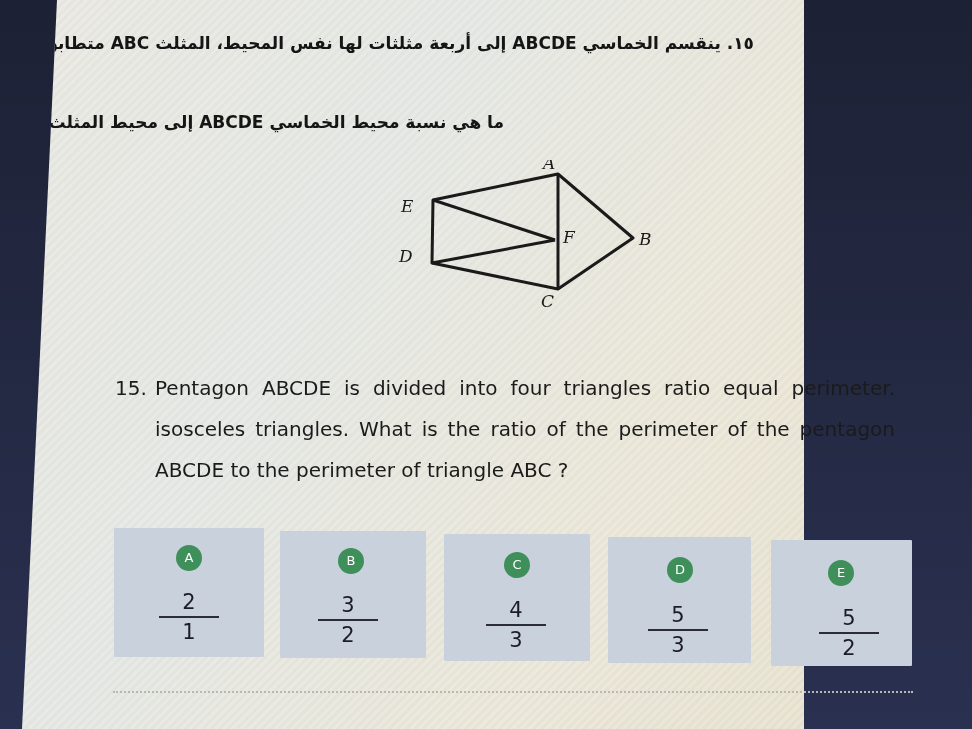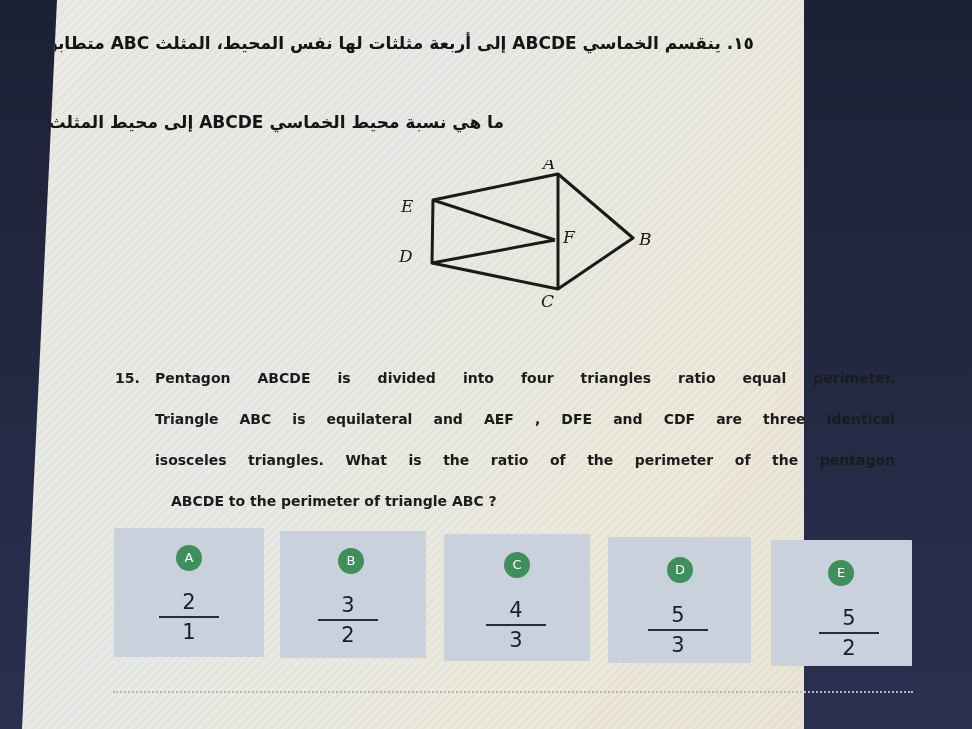--- a/index.html
+++ b/index.html
@@ -24,26 +24,26 @@
     font-family:"DejaVu Sans", sans-serif; font-weight:bold; font-size:17px; color:#151515;
     white-space:nowrap;
   }
   .ar1 { top:33px; }
   .ar2 { top:70px; right:58px; }
   .ar3 { top:112px; right:300px; }
 
   .figure { position:absolute; left:385px; top:160px; width:290px; height:150px; }
 
   .english {
-    position:absolute; left:155px; top:358px; width:740px;
-    font-family:"DejaVu Sans", sans-serif; font-weight:bold; font-size:14px; color:#1b1b1b;
+    position:absolute; left:155px; top:368px; width:740px;
+    font-family:"DejaVu Sans", sans-serif; font-weight:normal; font-size:20px; color:#1b1b1b;
     line-height:41px;
   }
   .english .line { display:block; white-space:nowrap; text-align:justify; text-align-last:justify; }
-  .english .line.last { text-align-last:left;margin-left:16px; }
+  .english .line.last { text-align-last:left; }
   .qnum { position:absolute; left:-40px; top:0; }
 
   .choice {
     position:absolute; background:#c9d2dc; border-radius:1px;
   }
   .choice .badge {
     position:absolute; width:26px; height:26px; border-radius:50%;
     background:#3f8f5a; color:#fff; font-size:13px; text-align:center; line-height:26px;
     font-family:"DejaVu Sans", sans-serif;
   }
@@ -79,21 +79,20 @@
       <text x="156" y="147">C</text>
       <text x="14" y="102">D</text>
       <text x="16" y="52">E</text>
       <text x="178" y="83">F</text>
     </g>
   </svg>
 
   <div class="english">
     <span class="qnum">15.</span>
     <span class="line">Pentagon ABCDE is divided into four triangles ratio equal perimeter.</span>
-    <span class="line">Triangle ABC is equilateral and AEF , DFE and CDF are three identical</span>
     <span class="line">isosceles triangles. What is the ratio of the perimeter of the pentagon</span>
     <span class="line last">ABCDE to the perimeter of triangle ABC ?</span>
   </div>
 
   <div class="choice" style="left:114px; top:528px; width:150px; height:129px;">
     <div class="badge" style="left:62px; top:17px;">A</div>
     <div class="frac" style="left:45px; top:62px;">
       <span class="num">2</span>
       <span class="bar"></span>
       <span class="den">1</span>

